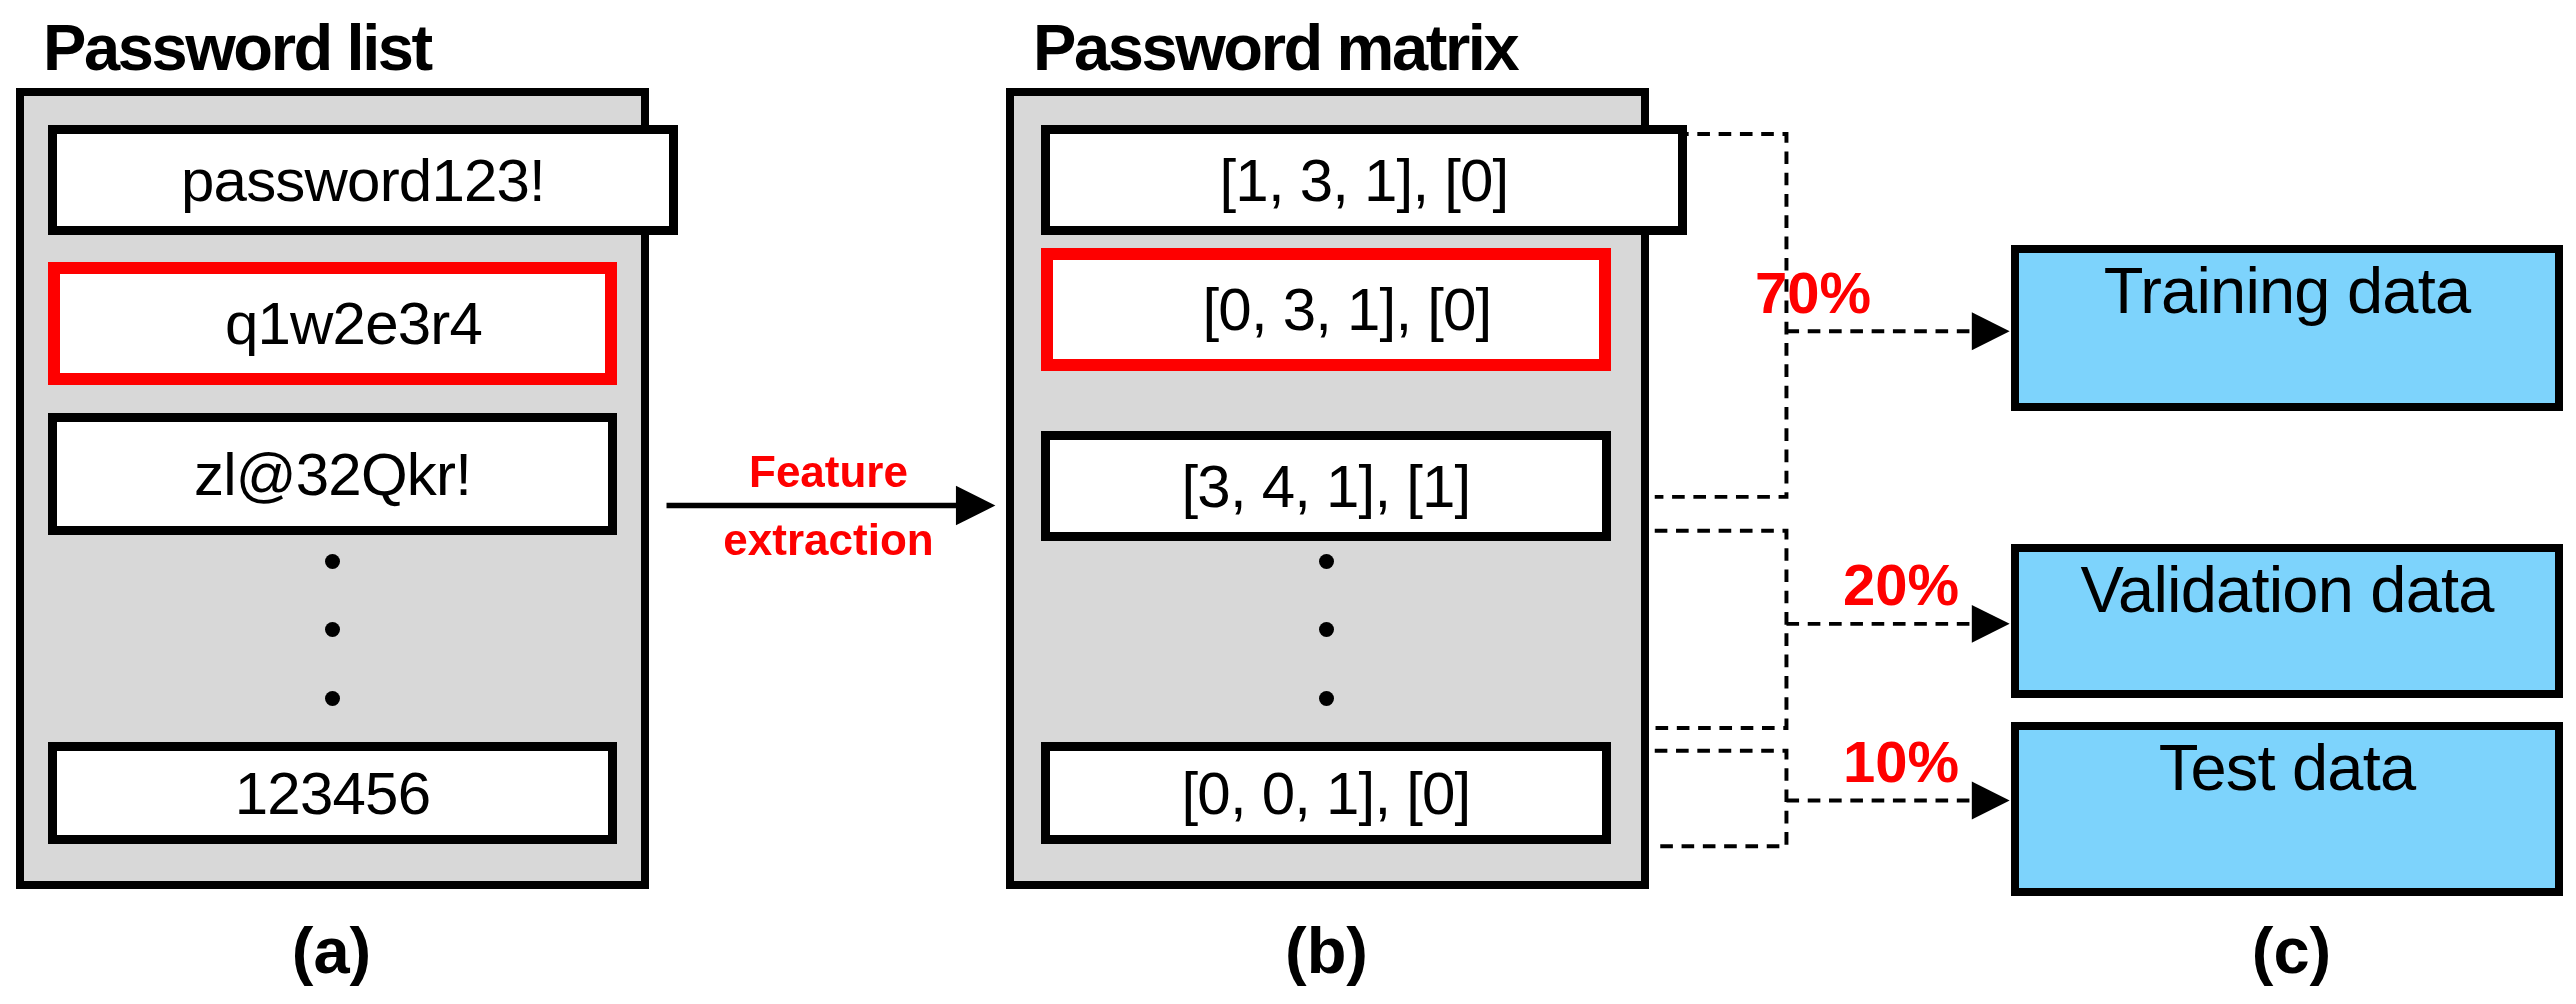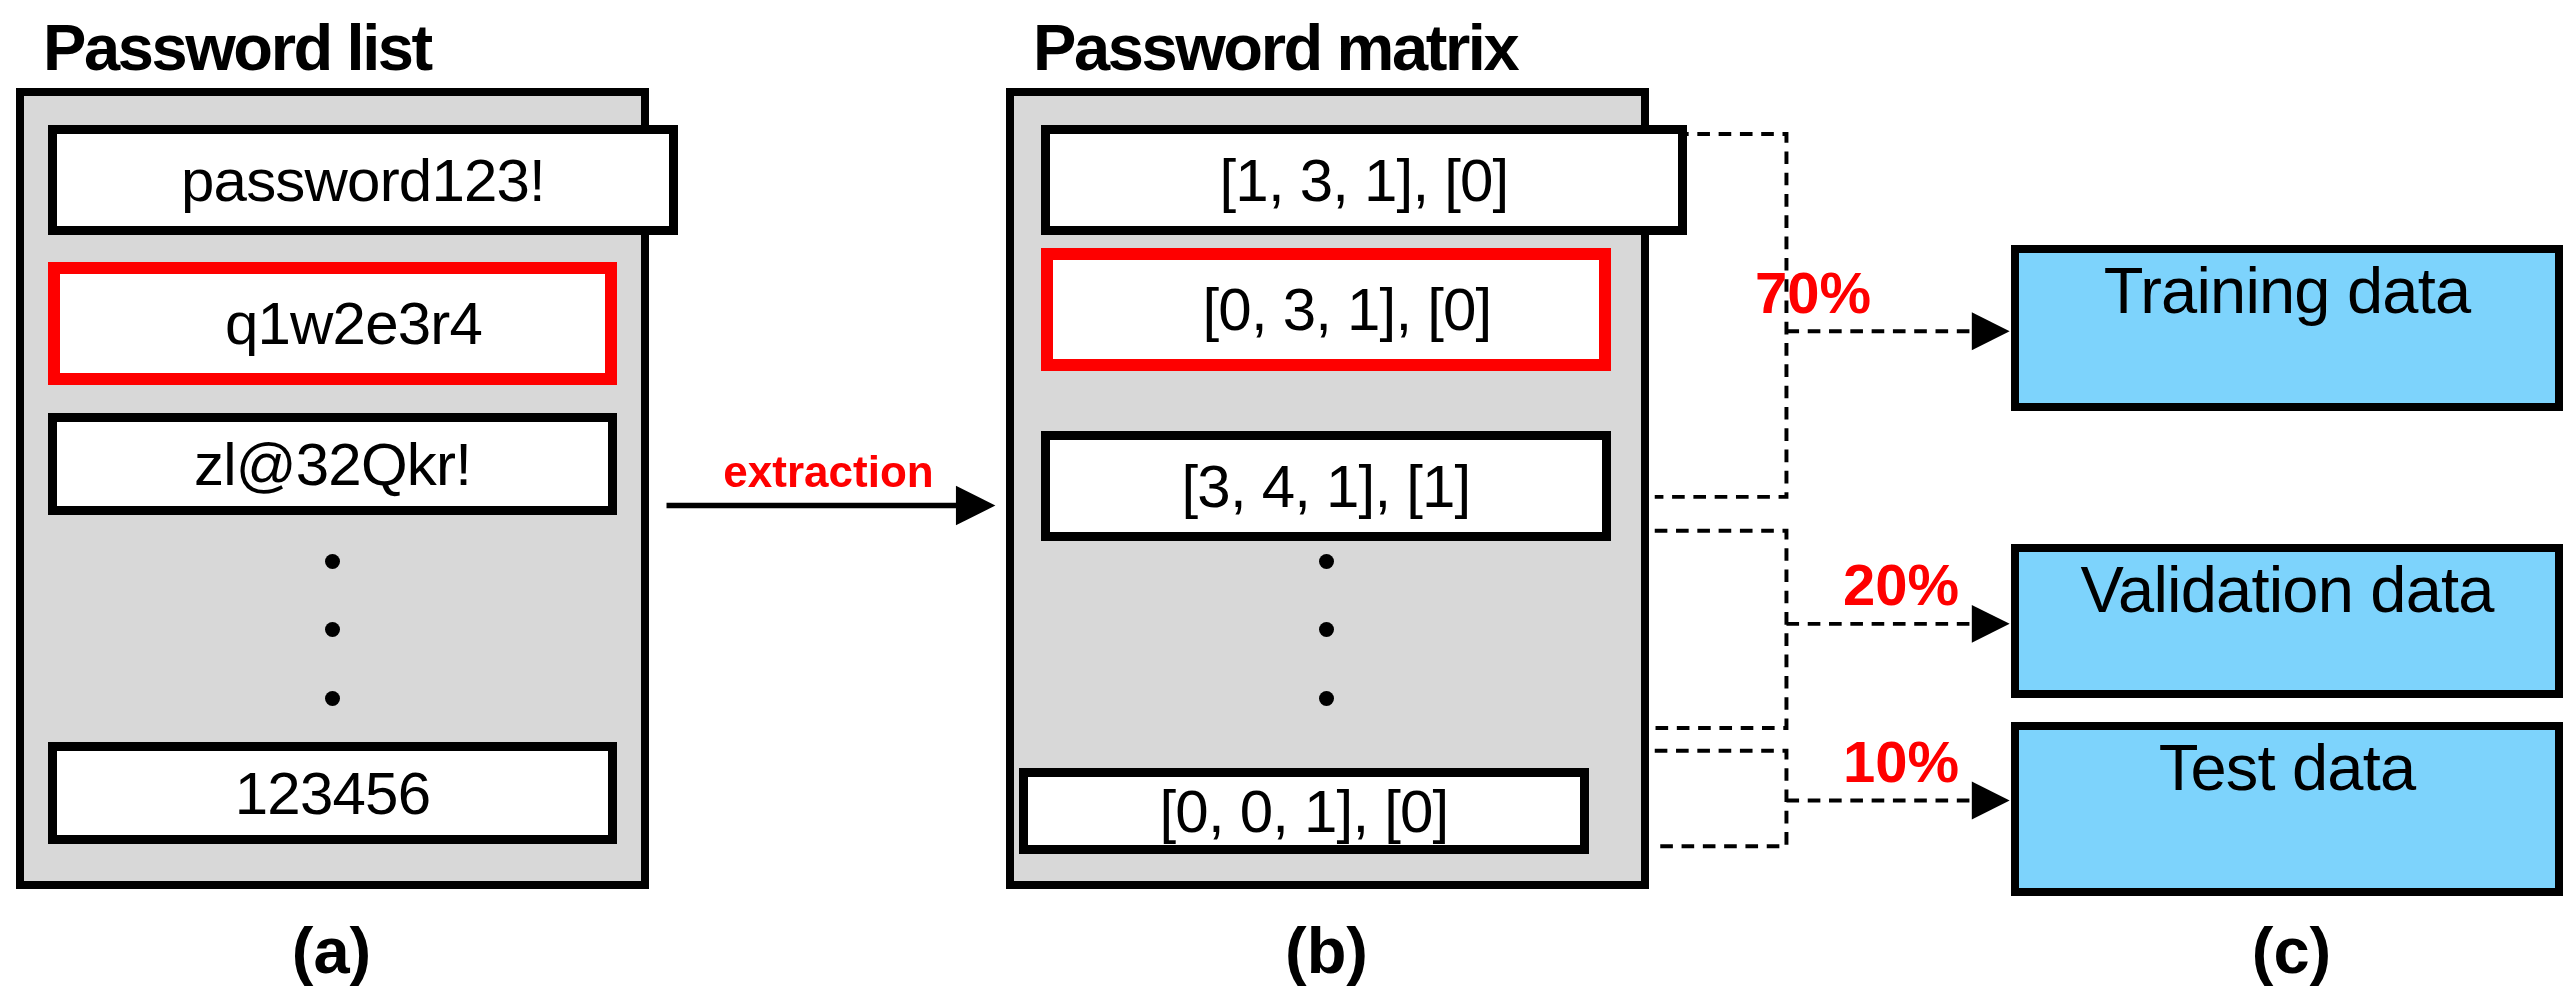--- a/index.html
+++ b/index.html
@@ -53,51 +53,52 @@
 
 <div class="abs ptitle" style="left:43px;top:9.5px;">Password list</div>
 <div class="abs panel" style="left:16px;top:88px;width:633px;height:801px;"></div>
 
 <div class="abs itembox" style="left:48px;top:125px;width:630px;height:110px;">
   <span>password123!</span>
 </div>
 <div class="abs itembox hl" style="left:48px;top:262px;width:569px;height:123px;">
   <span>q1w2e3r4</span>
 </div>
-<div class="abs itembox" style="left:48px;top:413px;width:569px;height:102px;">
+<div class="abs itembox" style="left:48px;top:413px;width:569px;height:122px;">
   <span>zl@32Qkr!</span>
 </div>
 <div class="abs dot" style="left:325px;top:554px;"></div>
 <div class="abs dot" style="left:325px;top:622px;"></div>
 <div class="abs dot" style="left:325px;top:691px;"></div>
 <div class="abs itembox" style="left:48px;top:742px;width:569px;height:102px;">
   <span>123456</span>
 </div>
 <div class="abs sublabel" style="left:237px;top:913px;">(a)</div>
 
 <div class="abs fxlabel" style="left:663px;top:438px;">
+  <div>Feature</div>
   <div>extraction</div>
 </div>
 
 <div class="abs ptitle" style="left:1033px;top:9.5px;text-align:right;">Password matrix</div>
 <div class="abs panel" style="left:1006px;top:88px;width:643px;height:801px;"></div>
 
 <div class="abs itembox" style="left:1041px;top:125px;width:646px;height:110px;">
   <span>[1, 3, 1], [0]</span>
 </div>
 <div class="abs itembox hl" style="left:1041px;top:248px;width:570px;height:123px;">
   <span>[0, 3, 1], [0]</span>
 </div>
 <div class="abs itembox" style="left:1041px;top:431px;width:570px;height:110px;">
   <span>[3, 4, 1], [1]</span>
 </div>
 <div class="abs dot" style="left:1319px;top:554px;"></div>
 <div class="abs dot" style="left:1319px;top:622px;"></div>
 <div class="abs dot" style="left:1319px;top:691px;"></div>
-<div class="abs itembox" style="left:1019px;top:742px;width:570px;height:86px;margin-top:26px;">
+<div class="abs itembox" style="left:1041px;top:742px;width:570px;height:102px;">
   <span>[0, 0, 1], [0]</span>
 </div>
 <div class="abs sublabel" style="left:1232px;top:913px;">(b)</div>
 
 <div class="abs pct" style="left:1726px;top:259px;">70%</div>
 <div class="abs resultbox" style="left:2011px;top:245px;width:552px;height:166px;">
   <span>Training data</span>
 </div>
 
 <div class="abs pct" style="left:1814px;top:551px;">20%</div>

